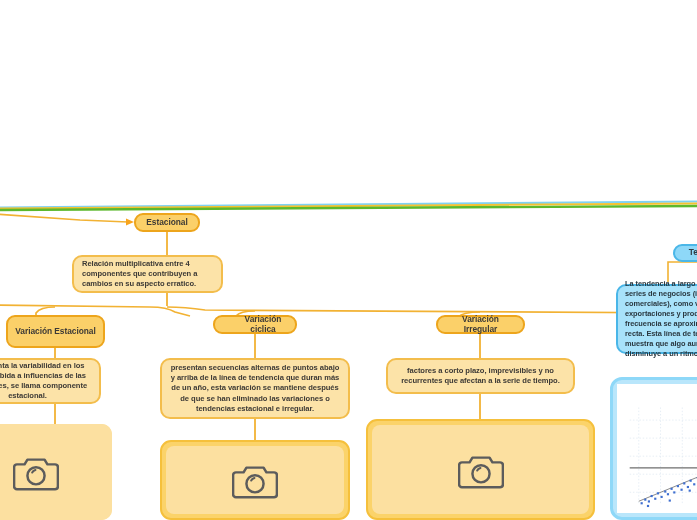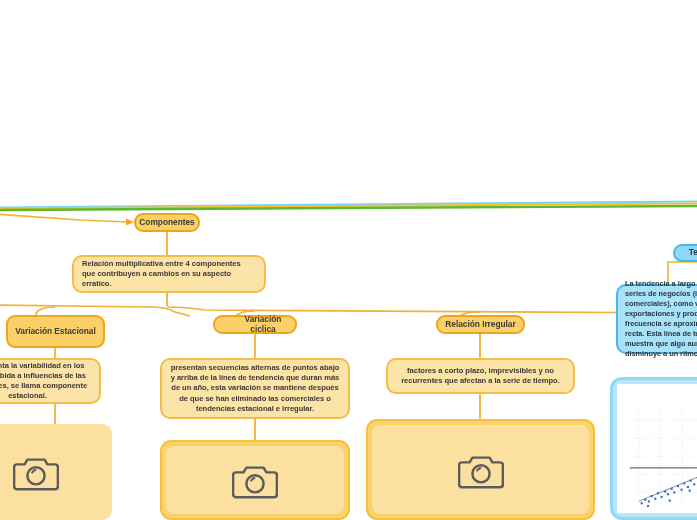--- a/index.html
+++ b/index.html
@@ -126,24 +126,24 @@
     <path d="M 480 333 L 480 358" fill="none" stroke="#f2b233" stroke-width="1.8"></path>
 
     <path d="M 55 404 L 55 424" fill="none" stroke="#f2b233" stroke-width="1.8"></path>
     <path d="M 255 419 L 255 440" fill="none" stroke="#f2b233" stroke-width="1.8"></path>
     <path d="M 480 394 L 480 419" fill="none" stroke="#f2b233" stroke-width="1.8"></path>
 
     <path d="M 697 262 L 668 262 L 668 282" fill="none" stroke="#f2b233" stroke-width="1.6"></path>
   </svg>
 
   <div class="node title" style="left:134px; top:213px; width:66px; height:19px;">
-    <span>Componentes</span>
-  </div>
-
-  <div class="node desc" style="left:72px; top:255px; width:194px; height:38px; text-align:left; justify-content:flex-start;">
+    <span>Estacional</span>
+  </div>
+
+  <div class="node desc" style="left:72px; top:255px; width:151px; height:38px; text-align:left; justify-content:flex-start;">
     <span>Relación multiplicativa entre 4 componentes que contribuyen a cambios en su aspecto erratico.</span>
   </div>
 
   <div class="node title" style="left:6px; top:315px; width:99px; height:33px;">
     <span>Variación Estacional</span>
   </div>
 
   <div class="node desc" style="left:-46px; top:358px; width:147px; height:46px;">
     <span>representa la variabilidad en los datos debida a influencias de las estaciones, se llama componente estacional.</span>
   </div>
@@ -156,35 +156,35 @@
         <path d="M20 21.5a5.6 5.6 0 0 1 3.4-2.6" stroke-width="2.2"></path>
       </svg>
     </div>
   </div>
 
   <div class="node title" style="left:213px; top:315px; width:84px; height:19px;padding-left:23px;">
     <span>Variación ciclica</span>
   </div>
 
   <div class="node desc" style="left:160px; top:358px; width:190px; height:61px;">
-    <span>presentan secuencias alternas de puntos abajo y arriba de la línea de tendencia que duran más de un año, esta variación se mantiene después de que se han eliminado las comerciales o tendencias estacional e irregular.</span>
+    <span>presentan secuencias alternas de puntos abajo y arriba de la línea de tendencia que duran más de un año, esta variación se mantiene después de que se han eliminado las variaciones o tendencias estacional e irregular.</span>
   </div>
 
   <div class="imgcard" style="left:160px; top:440px; width:190px; height:80px;">
     <div class="inner">
       <svg class="cam" viewBox="0 0 48 42" fill="none" stroke="#5c5c5c" stroke-width="2.6" stroke-linejoin="round" stroke-linecap="round">
         <path d="M4 13h8l3-5h18l3 5h8a3 3 0 0 1 3 3v20a3 3 0 0 1-3 3H4a3 3 0 0 1-3-3V16a3 3 0 0 1 3-3z"></path>
         <circle cx="24" cy="25" r="9"></circle>
         <path d="M20 21.5a5.6 5.6 0 0 1 3.4-2.6" stroke-width="2.2"></path>
       </svg>
     </div>
   </div>
 
   <div class="node title" style="left:436px; top:315px; width:89px; height:19px;">
-    <span>Relación Irregular</span>
+    <span>Variación Irregular</span>
   </div>
 
   <div class="node desc" style="left:386px; top:358px; width:189px; height:36px;justify-content:flex-end;">
     <span>factores a corto plazo, imprevisibles y no recurrentes que afectan a la serie de tiempo.</span>
   </div>
 
   <div class="imgcard" style="left:366px; top:419px; width:229px; height:101px;">
     <div class="inner">
       <svg class="cam" viewBox="0 0 48 42" fill="none" stroke="#5c5c5c" stroke-width="2.6" stroke-linejoin="round" stroke-linecap="round">
         <path d="M4 13h8l3-5h18l3 5h8a3 3 0 0 1 3 3v20a3 3 0 0 1-3 3H4a3 3 0 0 1-3-3V16a3 3 0 0 1 3-3z"></path>

